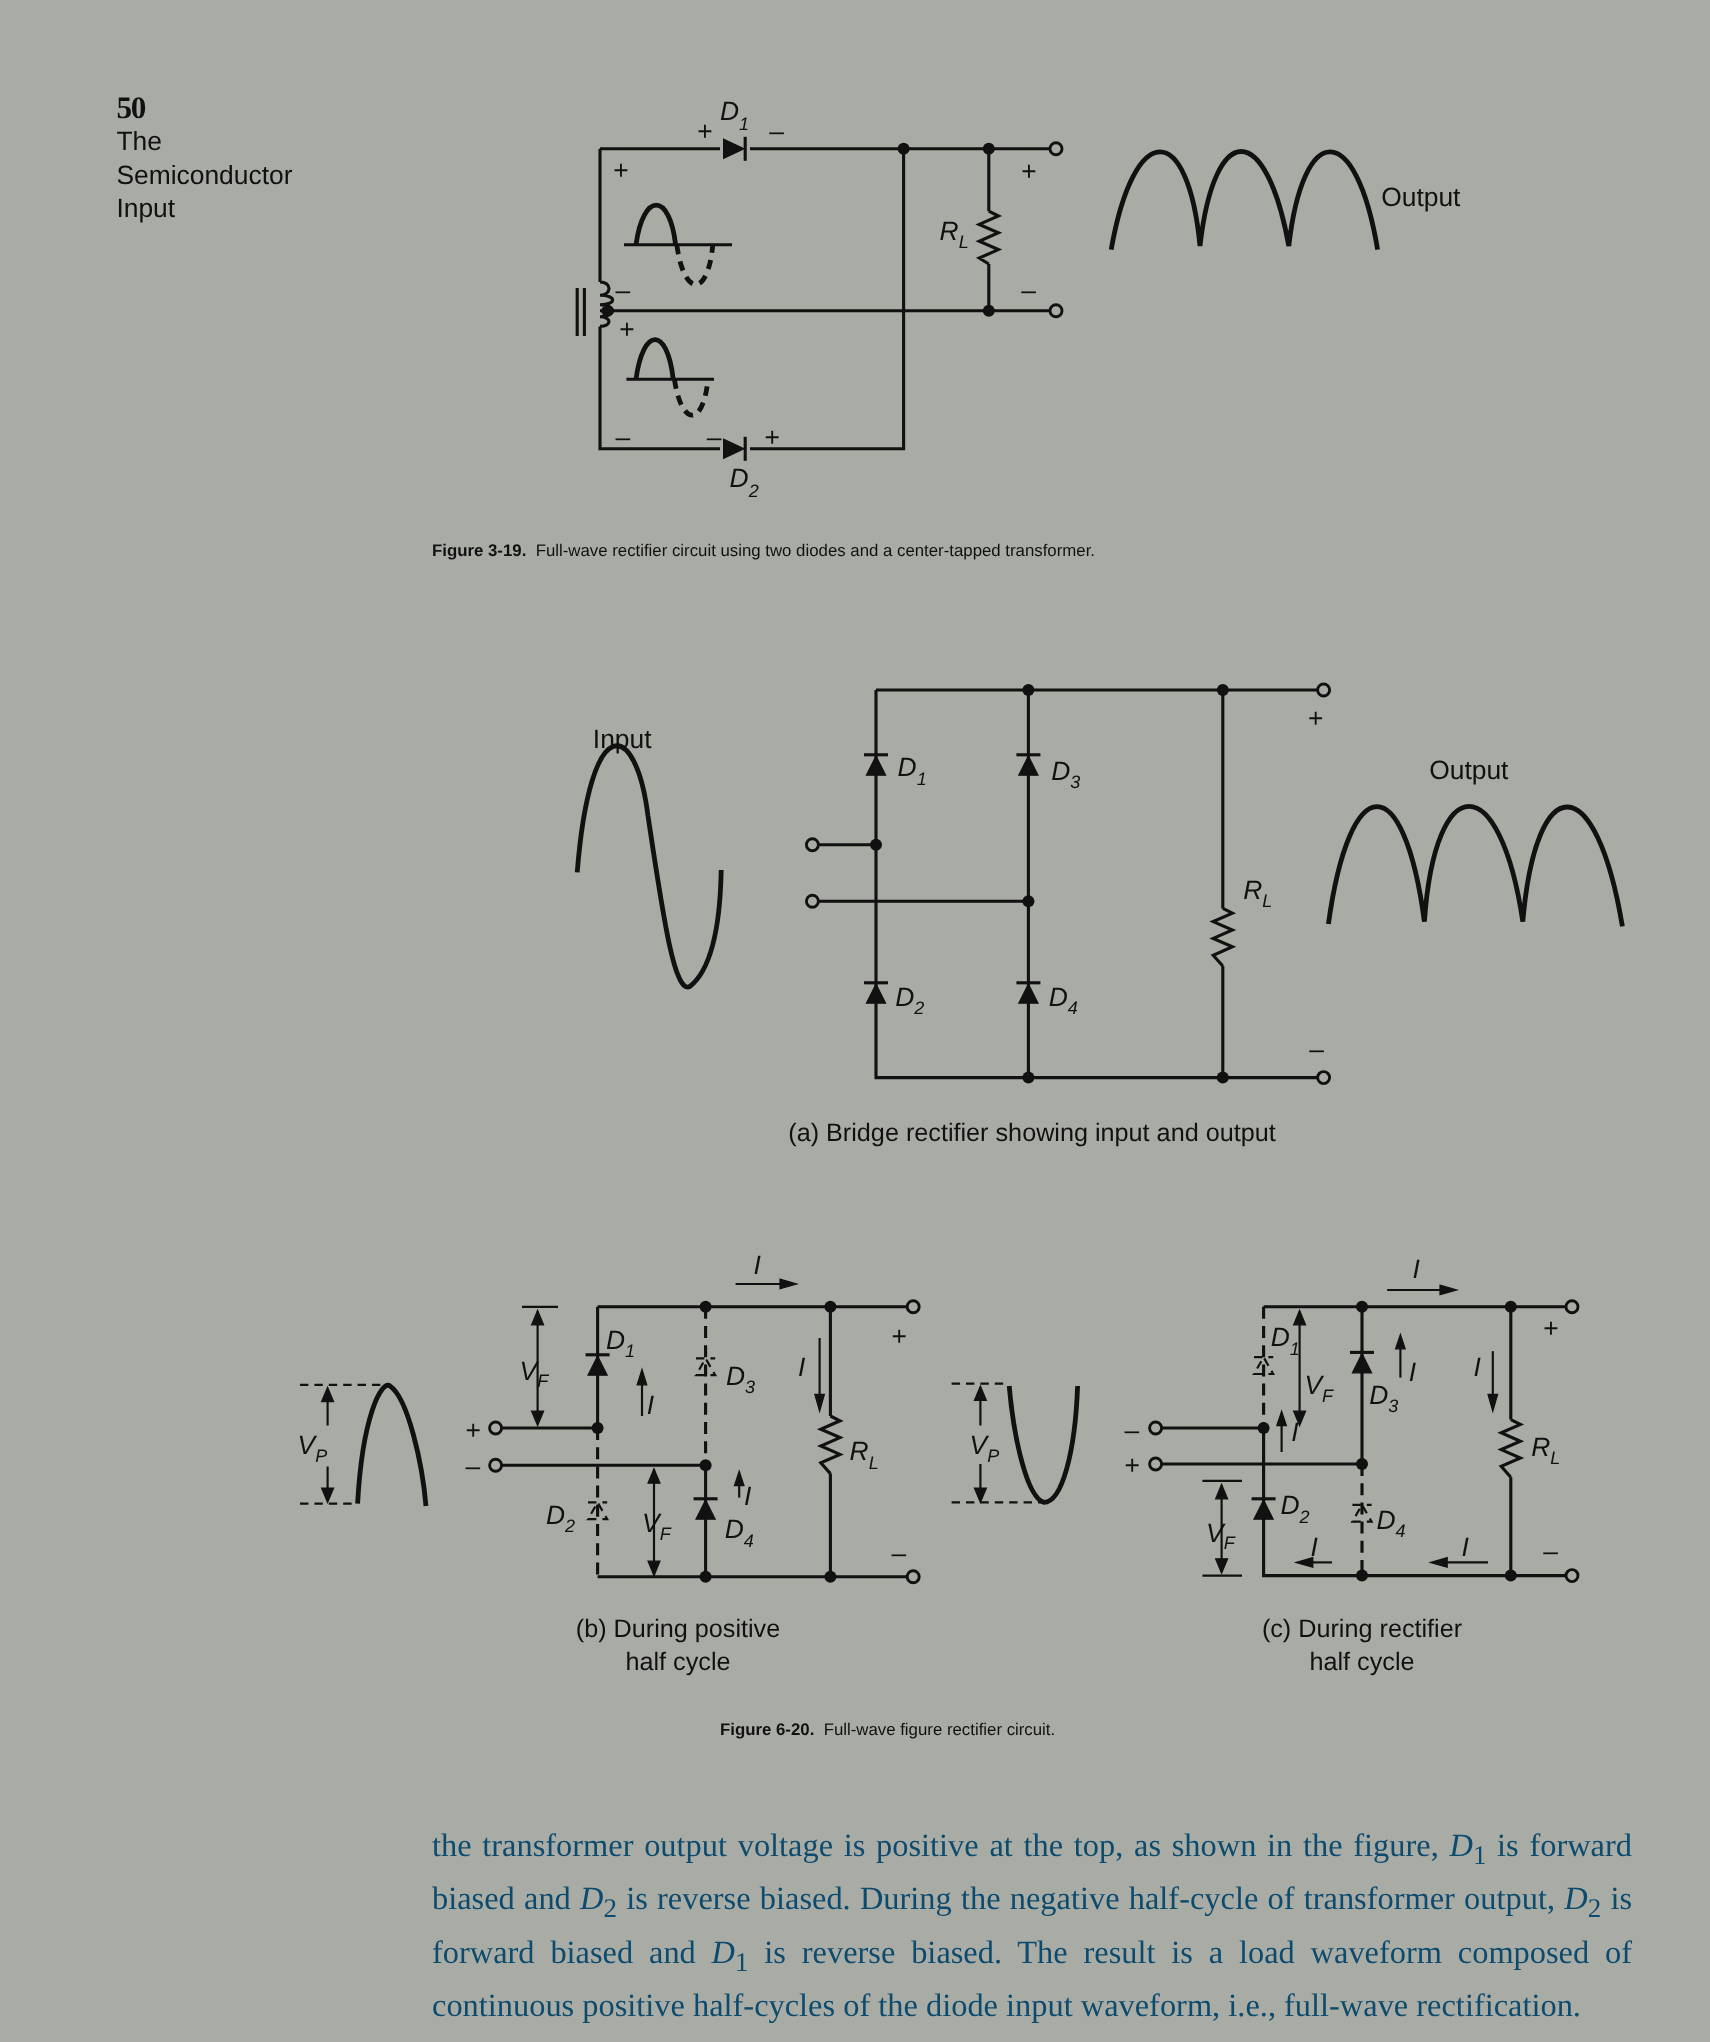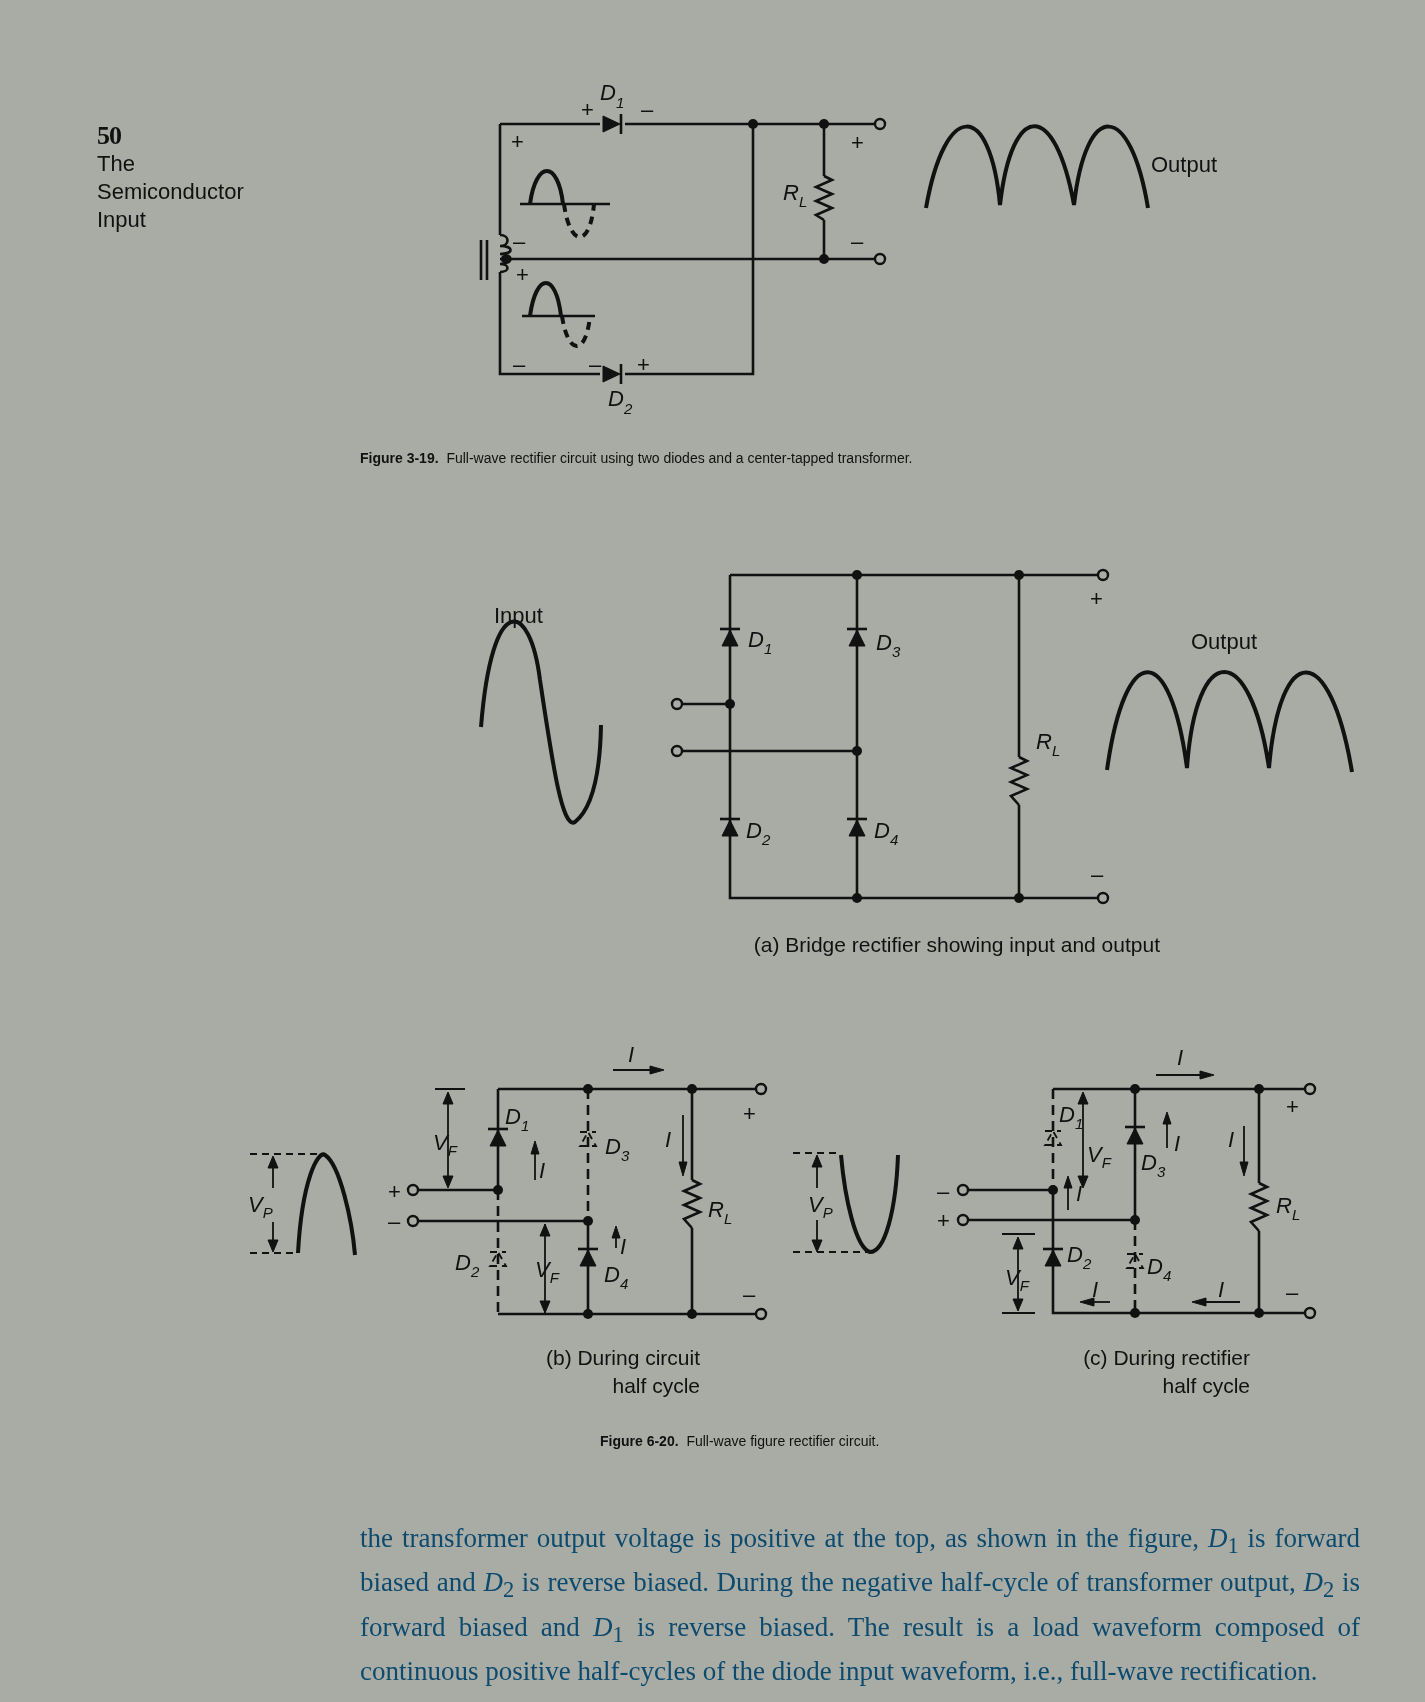--- a/index.html
+++ b/index.html
@@ -3,24 +3,24 @@
 <meta charset="utf-8">
 <style>
   html, body { margin:0; padding:0; }
   body {
     width:1425px; height:1702px; position:relative; overflow:hidden;
     background:#a9aca5;
     font-family:"Liberation Sans", sans-serif; color:#111;
   }
   .abs { position:absolute; }
   .running-head { left:97px; top:76px; line-height:28px; font-size:22px; }
-  .page-num { font-family:"Liberation Serif", serif; font-weight:bold; font-size:26px; letter-spacing:-1px;margin-top:46px; }
+  .page-num { font-family:"Liberation Serif", serif; font-weight:bold; font-size:26px; letter-spacing:-1px; }
   .caption { font-size:14px; line-height:31px; }
   .caption b { font-weight:bold; }
-  .subcap { font-size:21px; line-height:28px; text-align:right; }
+  .subcap { font-size:21px; line-height:28px; text-align:center; }
   .body-text {
     left:360px; top:1520px; width:1000px;
     font-family:"Liberation Serif", serif; font-size:27px; line-height:37px;
     text-align:justify; color:#0c4a6e;
   }
   svg { position:absolute; left:0; top:0; overflow:visible; }
   svg text { font-family:"Liberation Sans", sans-serif; fill:#111; }
   .lbl { font-style:italic; font-size:22px; }
   .sub { font-size:15px; font-style:italic; }
   .plain { font-size:22px; }
@@ -243,21 +243,21 @@
   <text class="lbl" x="455" y="1270">D<tspan class="sub" dy="7">2</tspan></text>
   <text class="lbl" x="604" y="1282">D<tspan class="sub" dy="7">4</tspan></text>
   <text class="lbl" x="708" y="1217">R<tspan class="sub" dy="7">L</tspan></text>
   <text class="plain" x="388" y="1199">+</text>
   <text class="plain" x="388" y="1229">–</text>
   <text class="plain" x="743" y="1121">+</text>
   <text class="plain" x="743" y="1302">–</text>
 </svg>
 
 <div class="abs subcap" style="left:430px; top:1344px; width:270px;">
-  <div>(b) During circuit</div>
+  <div>(b) During positive</div>
   <div>half cycle</div>
 </div>
 
 <svg width="1425" height="1702">
   <path class="w" d="M1053 1089 L1308 1089"></path>
   <path class="wd" d="M1053 1089 L1053 1190"></path>
   <path class="w" d="M1053 1190 L1053 1313 L1308 1313"></path>
   <path class="w" d="M1135 1089 L1135 1220"></path>
   <path class="wd" d="M1135 1220 L1135 1313"></path>
   <path class="w" d="M1259 1089 L1259 1183 M1259 1231 L1259 1313"></path>

